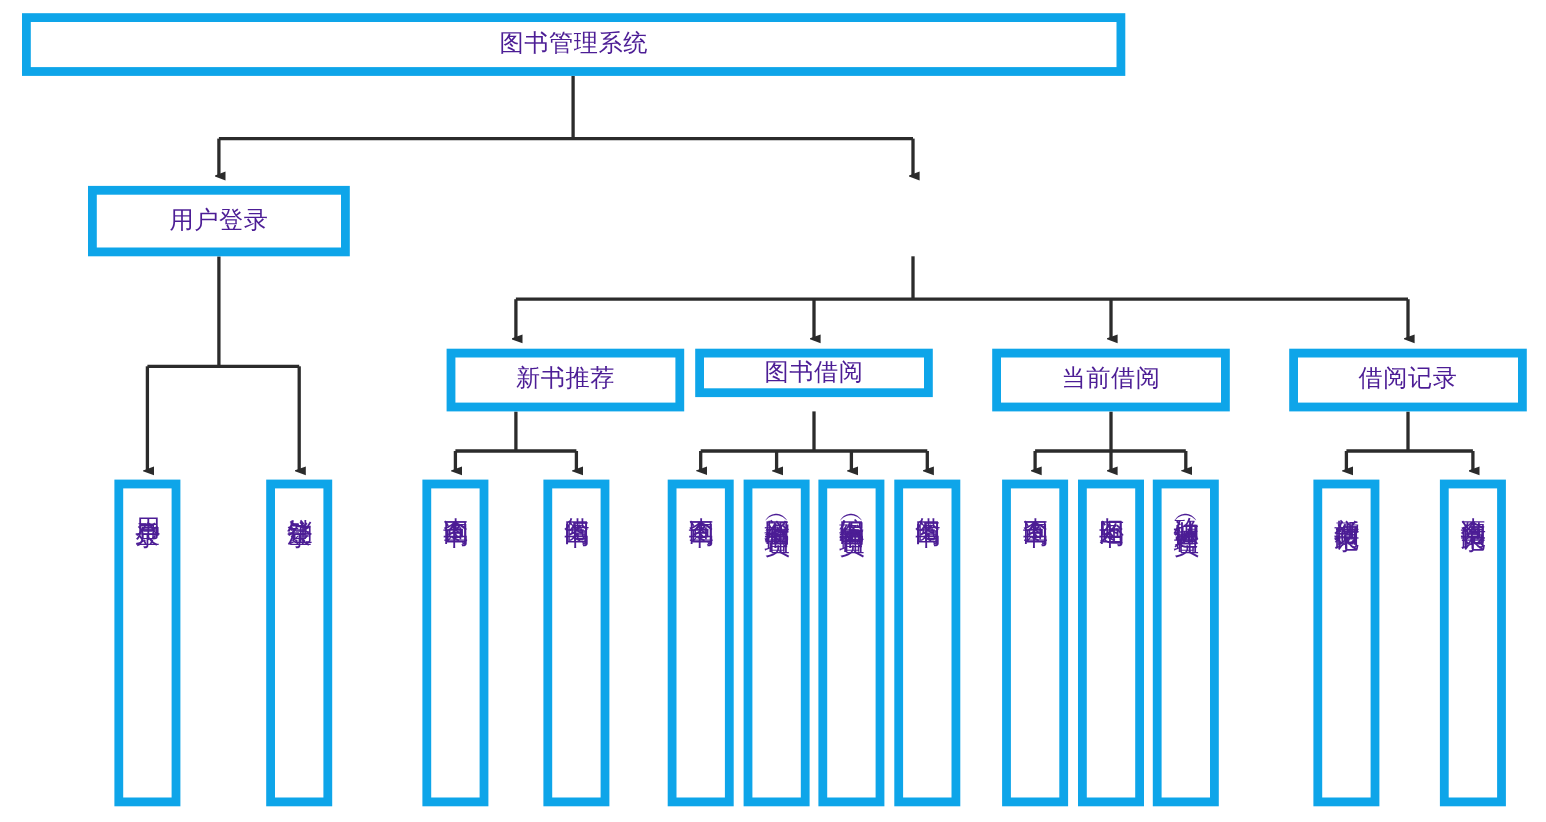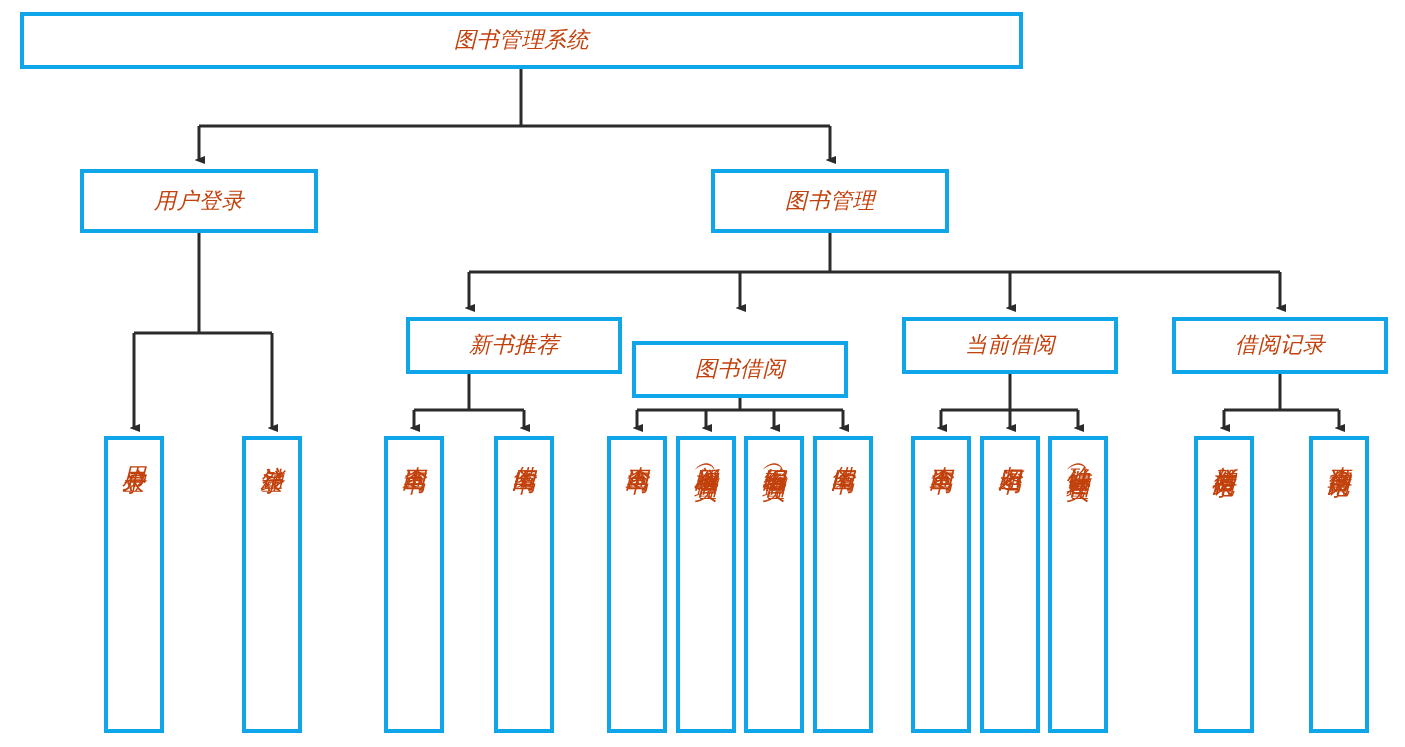--- a/index.html
+++ b/index.html
@@ -23,27 +23,26 @@
     left: 0;
     top: 0;
     width: 1405px;
     height: 747px;
     pointer-events: none;
   }
   .node {
     position: absolute;
     box-sizing: border-box;
     background: #ffffff;
-    border: 4px solid #0ea5e9;
+    border: 8px solid #0ea5e9;
     display: flex;
     align-items: center;
     justify-content: center;
-    color: #c2410c;
+    color: #4c1d95;
     z-index: 2;
-    font-style: italic;
   }
   .node-label {
     display: block;
     text-align: center;
     line-height: 1.22;
     letter-spacing: 0.5px;
   }
   .node.horizontal .node-label {
     writing-mode: horizontal-tb;
     font-size: 22px;
@@ -128,28 +127,25 @@
     </g>
   </svg>
 
   <div class="node horizontal" style="left:20px; top:12px; width:1003px; height:57px;">
     <span class="node-label">图书管理系统</span>
   </div>
 
   <div class="node horizontal" style="left:80px; top:169px; width:238px; height:64px;">
     <span class="node-label">用户登录</span>
   </div>
-  <div class="node horizontal" style="left:711px; top:169px; width:238px; height:64px;">
-    <span class="node-label">图书管理</span>
-  </div>
 
   <div class="node horizontal" style="left:362px; top:317px; width:216px; height:57px;margin-left:44px;">
     <span class="node-label">新书推荐</span>
   </div>
-  <div class="node horizontal" style="left:632px; top:317px; width:216px; height:57px;margin-top:24px;">
+  <div class="node horizontal" style="left:632px; top:317px; width:216px; height:44px;">
     <span class="node-label">图书借阅</span>
   </div>
   <div class="node horizontal" style="left:902px; top:317px; width:216px; height:57px;">
     <span class="node-label">当前借阅</span>
   </div>
   <div class="node horizontal" style="left:1172px; top:317px; width:216px; height:57px;">
     <span class="node-label">借阅记录</span>
   </div>
 
   <div class="node vertical" style="left:104px; top:436px; width:60px; height:297px;">

